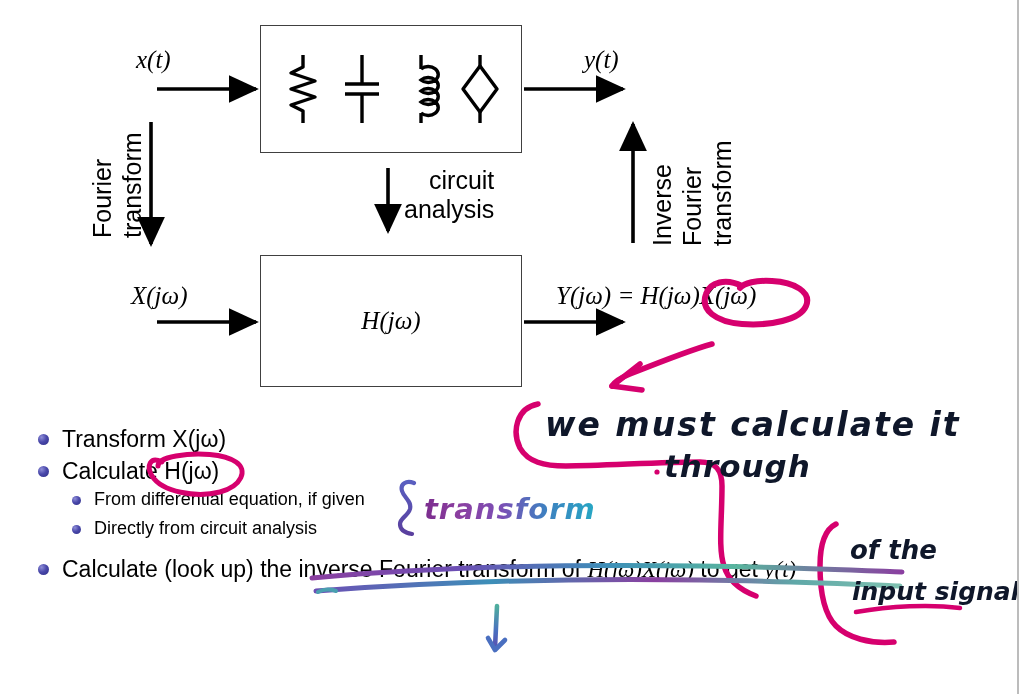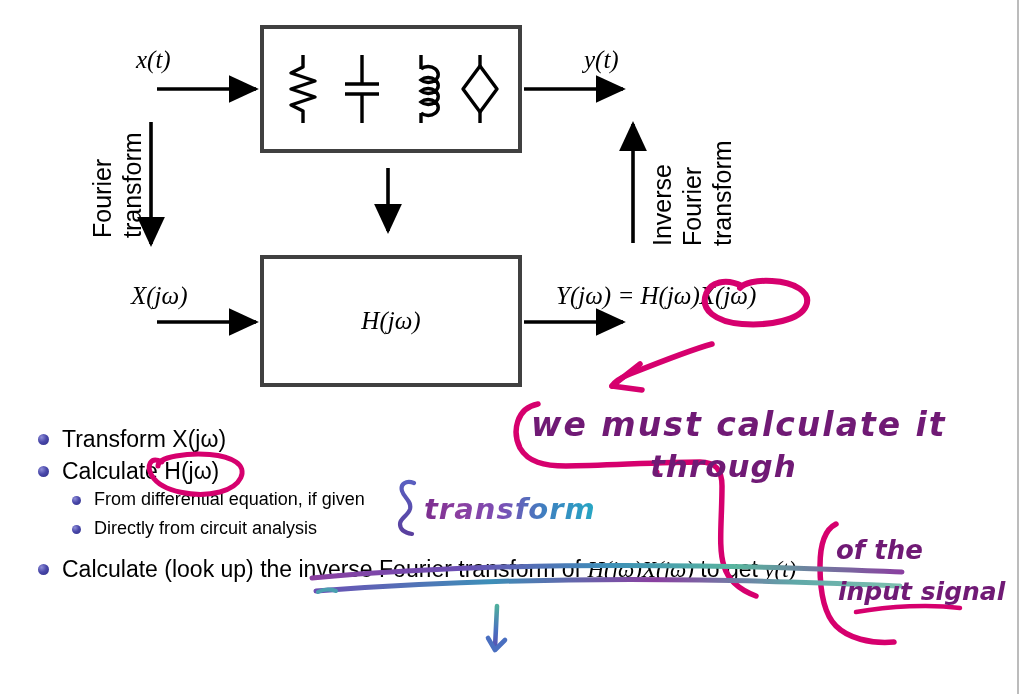--- a/index.html
+++ b/index.html
@@ -32,21 +32,21 @@
     top: 0;
     right: 0;
     width: 5px;
     height: 694px;
     background: #ffffff;
   }
 
   
   .blk {
     position: absolute;
-    border: 4px solid #404040;
+    border: 1px solid #404040;
     background: #fff;
     box-sizing: border-box;
   }
   #block-circuit { left: 260px; top: 25px; width: 262px; height: 128px; }
   #block-h       { left: 260px; top: 255px; width: 262px; height: 132px; }
 
   .h-label {
     position: absolute;
     left: 0; right: 0;
     top: 50%;
@@ -159,21 +159,21 @@
   .gap { height: 14px; }
 
   
   .hand {
     position: absolute;
     font-family: "DejaVu Sans", sans-serif;
     white-space: nowrap;
     font-style: italic;
     font-weight: bold;
   }
-  .hw-pink { color: #701a75; }
+  .hw-pink { color: #0f172a; margin-left: 14px; }
   #hw-line1 { left: 531px; top: 405px; font-size: 33px; letter-spacing: 2px; }
   #hw-line2 { left: 650px; top: 448px; font-size: 31px; letter-spacing: 1px; }
   #hw-line3 { left: 748px; top: 492px; font-size: 27px; letter-spacing: 0px; }
   #hw-line4 { left: 836px; top: 535px; font-size: 26px; }
   #hw-line5 { left: 838px; top: 577px; font-size: 25px; }
 
   #hw-calculated {
     left: 424px; top: 492px;
     font-size: 29px;
     letter-spacing: 1px;
@@ -230,20 +230,24 @@
   <div class="lbl math" id="lbl-Xjw">X(jω)</div>
   <div class="lbl math" id="lbl-Yeq">Y(jω) = H(jω)X(jω)</div>
 
   <div class="vert" id="vert-ft-1">Fourier</div>
   <div class="vert" id="vert-ft-2">transform</div>
 
   <div class="vert" id="vert-ift-1">Inverse</div>
   <div class="vert" id="vert-ift-2">Fourier</div>
   <div class="vert" id="vert-ift-3">transform</div>
 
+  <div class="lbl" id="lbl-circuit-analysis">
+    <div>circuit</div>
+    <div>analysis</div>
+  </div>
 
   <svg class="overlay">
     <defs>
       <marker id="ah" markerWidth="9" markerHeight="9" refX="7.6" refY="4.5" orient="auto" markerUnits="strokeWidth">
         <path d="M0,0.6 L8.4,4.5 L0,8.4 Z" fill="#000"></path>
       </marker>
     </defs>
 
     <line x1="157" y1="89" x2="256" y2="89" stroke="#000" stroke-width="3.6" marker-end="url(#ah)"></line>
 

